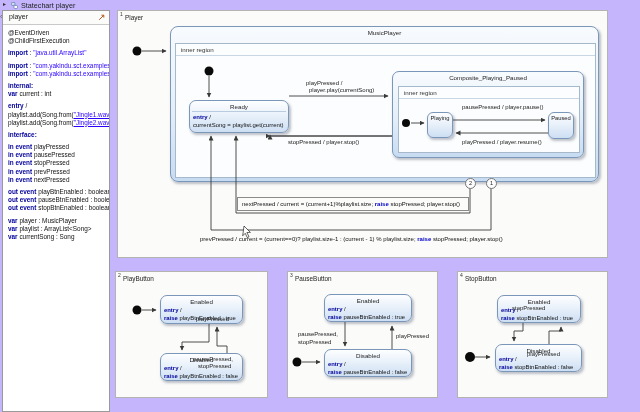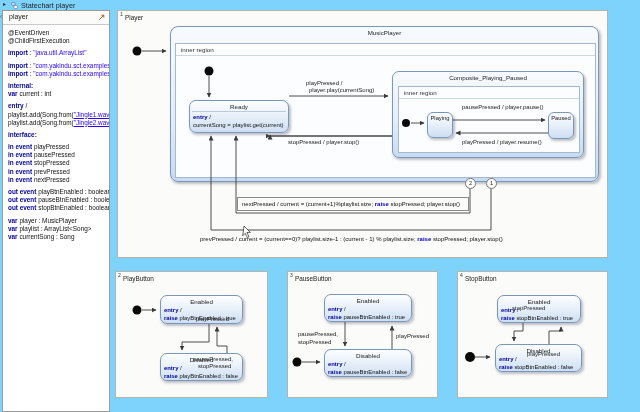--- a/index.html
+++ b/index.html
@@ -1,16 +1,16 @@
 <!DOCTYPE html>
 <html><head>
 <meta charset="utf-8">
 <style>
   html,body{margin:0;padding:0;}
-  .screen{position:relative;width:640px;height:412px;overflow:hidden;background:#7dd3fc;
+  .screen{position:relative;width:640px;height:412px;overflow:hidden;background:#c4b5fd;
     font-family:"Liberation Sans",sans-serif;color:#1a1a1a;}
   
   .topstrip{position:absolute;left:0;top:0;width:640px;height:10px;}
   .tw-arrow{position:absolute;left:3px;top:0px;font-size:6px;color:#333;}
   .sc-icon{position:absolute;left:11px;top:2px;width:7px;height:7px;}
   .outline-title{position:absolute;left:21px;top:1px;font-size:7.2px;color:#222;}
   .collapse-handle{position:absolute;left:0px;top:13px;font-size:7px;color:#666;}
   
   .editor{position:absolute;left:2px;top:10px;width:108px;height:402px;background:#ffffff;
     border:1px solid #9a9a9a;box-sizing:border-box;}

